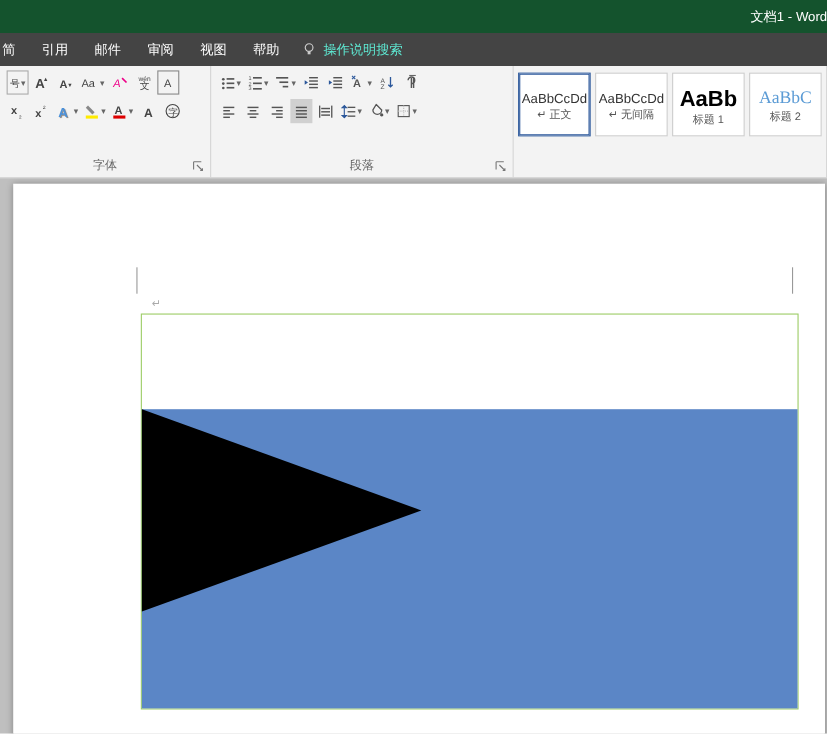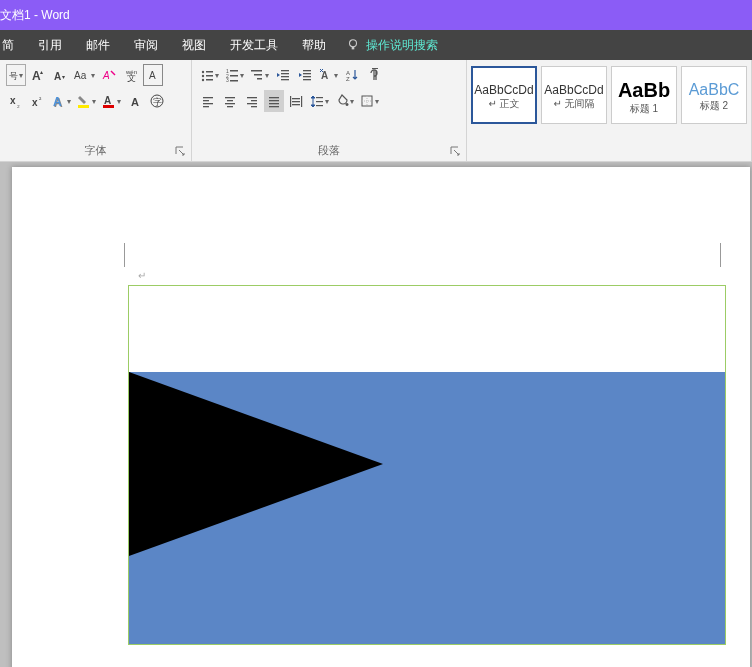--- a/index.html
+++ b/index.html
@@ -1,18 +1,18 @@
 <!DOCTYPE html>
 <html><head>
 <meta charset="utf-8">
 <style>
   * { box-sizing: border-box; margin: 0; padding: 0; }
   body { font-family: "Microsoft YaHei", sans-serif; font-size: 12px; background: #fff; width: 752px; height: 667px; overflow: hidden; }
   
-  .titlebar { height: 30px; background: #8b5cf6; color: #fff; display: flex; align-items: center; justify-content: flex-start; font-size: 12px; }
+  .titlebar { height: 30px; background: #14532d; color: #fff; display: flex; align-items: center; justify-content: flex-end; font-size: 12px; }
   
   .tabbar { height: 30px; background: #444444; display: flex; align-items: center; padding-left: 0; gap: 0; }
   .tab { color: #fff; padding: 0 12px; height: 30px; display: flex; align-items: center; font-size: 12px; cursor: pointer; }
   .tell-me { display: flex; align-items: center; color: #5eead4; gap: 6px; margin-left: 8px; }
   .bulb-icon { width: 14px; height: 14px; display: inline-block; }
   
   .ribbon { height: 102px; background: #f3f3f3; border-bottom: 1px solid #d4d4d4; display: flex; }
   .group { border-right: 1px solid #d4d4d4; height: 100%; display: flex; flex-direction: column; position: relative; }
   .group-controls { flex: 1; padding: 4px 6px; display: flex; flex-direction: column; gap: 4px; }
   .group-label { text-align: center; font-size: 11px; color: #666; padding: 3px 0; position: relative; }
@@ -22,21 +22,21 @@
   .btn { min-width: 20px; height: 22px; display: flex; align-items: center; justify-content: center; cursor: pointer; padding: 0 2px; }
   .dd-arrow { font-size: 8px; color: #666; margin-left: 1px; }
   
   
   .styles-group { flex: 1; }
   .styles-gallery { display: flex; gap: 4px; padding: 6px 4px 2px 4px; flex: 1; overflow: hidden; }
   .style-item { width: 66px; height: 58px; border: 1px solid #ccc; background: #fff; display: flex; flex-direction: column; align-items: center; justify-content: center; cursor: pointer; }
   .style-item.active { border: 1px solid #2b579a; box-shadow: inset 0 0 0 1px #2b579a; }
   .style-preview { font-size: 12px; color: #333; flex: 1; display: flex; align-items: center; padding-top: 4px; margin-top: 13px; }
   .style-preview.big { font-size: 20px; font-weight: bold; color: #000; }
-  .style-preview.blue { font-size: 16px; color: #5b9bd5; }
+  .style-preview.blue { font-size: 16px; color: #5b9bd5; font-family: Liberation Serif, serif; }
   .style-name { font-size: 10px; color: #555; padding-bottom: 13px; }
   
   .document-area { background: #bfbfbf; height: calc(667px - 30px - 30px - 102px); position: relative; overflow: hidden; }
   .page { position: absolute; left: 12px; top: 5px; width: 738px; height: 800px; background: #fff; box-shadow: 0 0 6px rgba(0,0,0,.3); }
   
   .margin-top { position: absolute; left: 112px; top: 76px; width: 14px; height: 24px; background: #fff; border-left: 1px solid #999; }
   .margin-right { position: absolute; left: 708px; top: 76px; width: 14px; height: 24px; background: #fff; border-left: 1px solid #999; }
   .cursor-mark { position: absolute; left: 126px; top: 103px; font-size: 10px; color: #aaa; }
   
   .shape { position: absolute; left: 116px; top: 118px; width: 598px; height: 360px; border: 1px solid #9ccc65; background: #fff; }
@@ -52,21 +52,20 @@
 <div class="titlebar">
   <span>文档1  -  Word</span>
 </div>
 
 <div class="tabbar">
   <div class="tab" style="padding-left:2px">简</div>
   <div class="tab">引用</div>
   <div class="tab">邮件</div>
   <div class="tab">审阅</div>
   <div class="tab">视图</div>
-  <div class="tab">开发工具</div>
   <div class="tab">帮助</div>
   <div class="tell-me">
     <span class="bulb-icon">
       <svg viewBox="0 0 16 16" width="14" height="14">
           <circle cx="8" cy="6" r="4" fill="none" stroke="#ccc" stroke-width="1.2"></circle>
           <rect x="6.5" y="10" width="3" height="3" fill="#ccc"></rect>
         </svg>
     </span>
     <span>操作说明搜索</span>
   </div>

